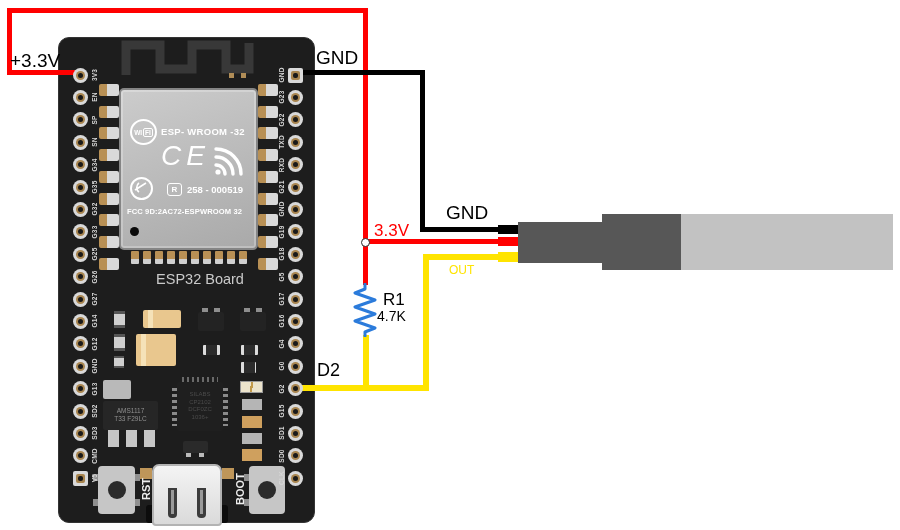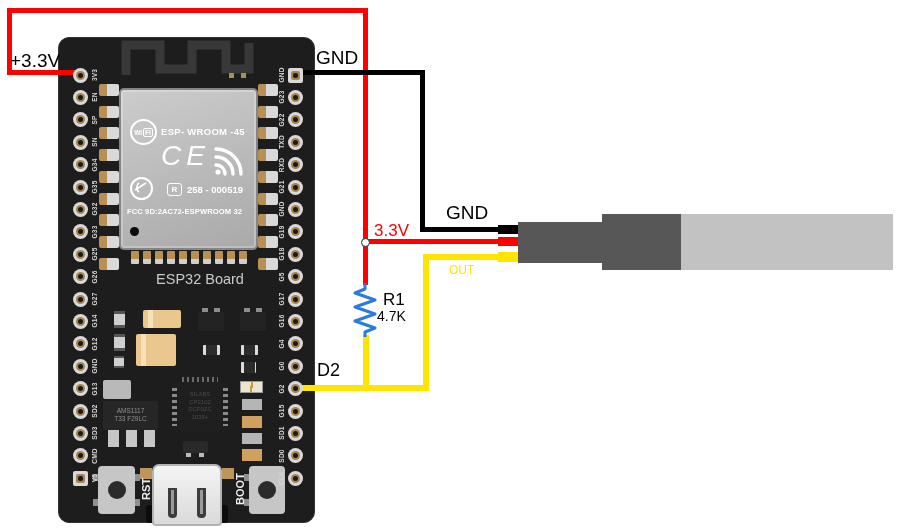--- a/index.html
+++ b/index.html
@@ -82,21 +82,21 @@
     <polyline points="8,37 8,7 42,7 42,31 74,31 74,7 108,7 108,31 131,31 131,5" fill="none" stroke="#383838" stroke-width="9"></polyline>
   </svg>
   <div class="onboard" style="left:229px;top:73px;width:5px;height:5px;background:#b08d57;"></div>
   <div class="onboard" style="left:241px;top:73px;width:5px;height:5px;background:#b08d57;"></div>
 
   <div id="module"></div>
   <div class="mtxt" style="left:130px;top:119px;width:27px;height:26px;border:2px solid #fff;border-radius:50%;box-sizing:border-box;display:flex;align-items:center;justify-content:center;gap:1px;">
     <span style="font-size:6.5px;font-weight:700;">WI</span>
       <span style="font-size:6.5px;font-weight:700;border:1px solid #fff;border-radius:2px;padding:0 1px;">FI</span>
   </div>
-  <div class="mtxt" style="left:161px;top:126px;font-size:9.5px;font-weight:700;letter-spacing:.3px;">ESP- WROOM -45</div>
+  <div class="mtxt" style="left:161px;top:126px;font-size:9.5px;font-weight:700;letter-spacing:.3px;">ESP- WROOM -32</div>
   <div class="mtxt" style="left:161px;top:140px;font-size:28px;letter-spacing:5px;font-style:italic;">CE</div>
   <svg class="mtxt" style="left:211px;top:142px;" width="38" height="36" viewBox="0 0 38 36">
     <path d="M14,32 A9,9 0 0 0 5,23" fill="none" stroke="#fff" stroke-width="3.4" stroke-linecap="round"></path>
     <path d="M22,32 A17,17 0 0 0 5,15" fill="none" stroke="#fff" stroke-width="3.4" stroke-linecap="round"></path>
     <path d="M30,32 A25,25 0 0 0 5,7" fill="none" stroke="#fff" stroke-width="3.4" stroke-linecap="round"></path>
     <circle cx="7" cy="30" r="2.6" fill="#fff"></circle>
   </svg>
   <svg class="mtxt" style="left:129px;top:176px;" width="25" height="25" viewBox="0 0 25 25">
     <circle cx="12.5" cy="12.5" r="10.5" fill="none" stroke="#fff" stroke-width="2"></circle>
     <path d="M6,14 L17,7 M10,7 C7,9 7,14 10,16" fill="none" stroke="#fff" stroke-width="1.6"></path>

